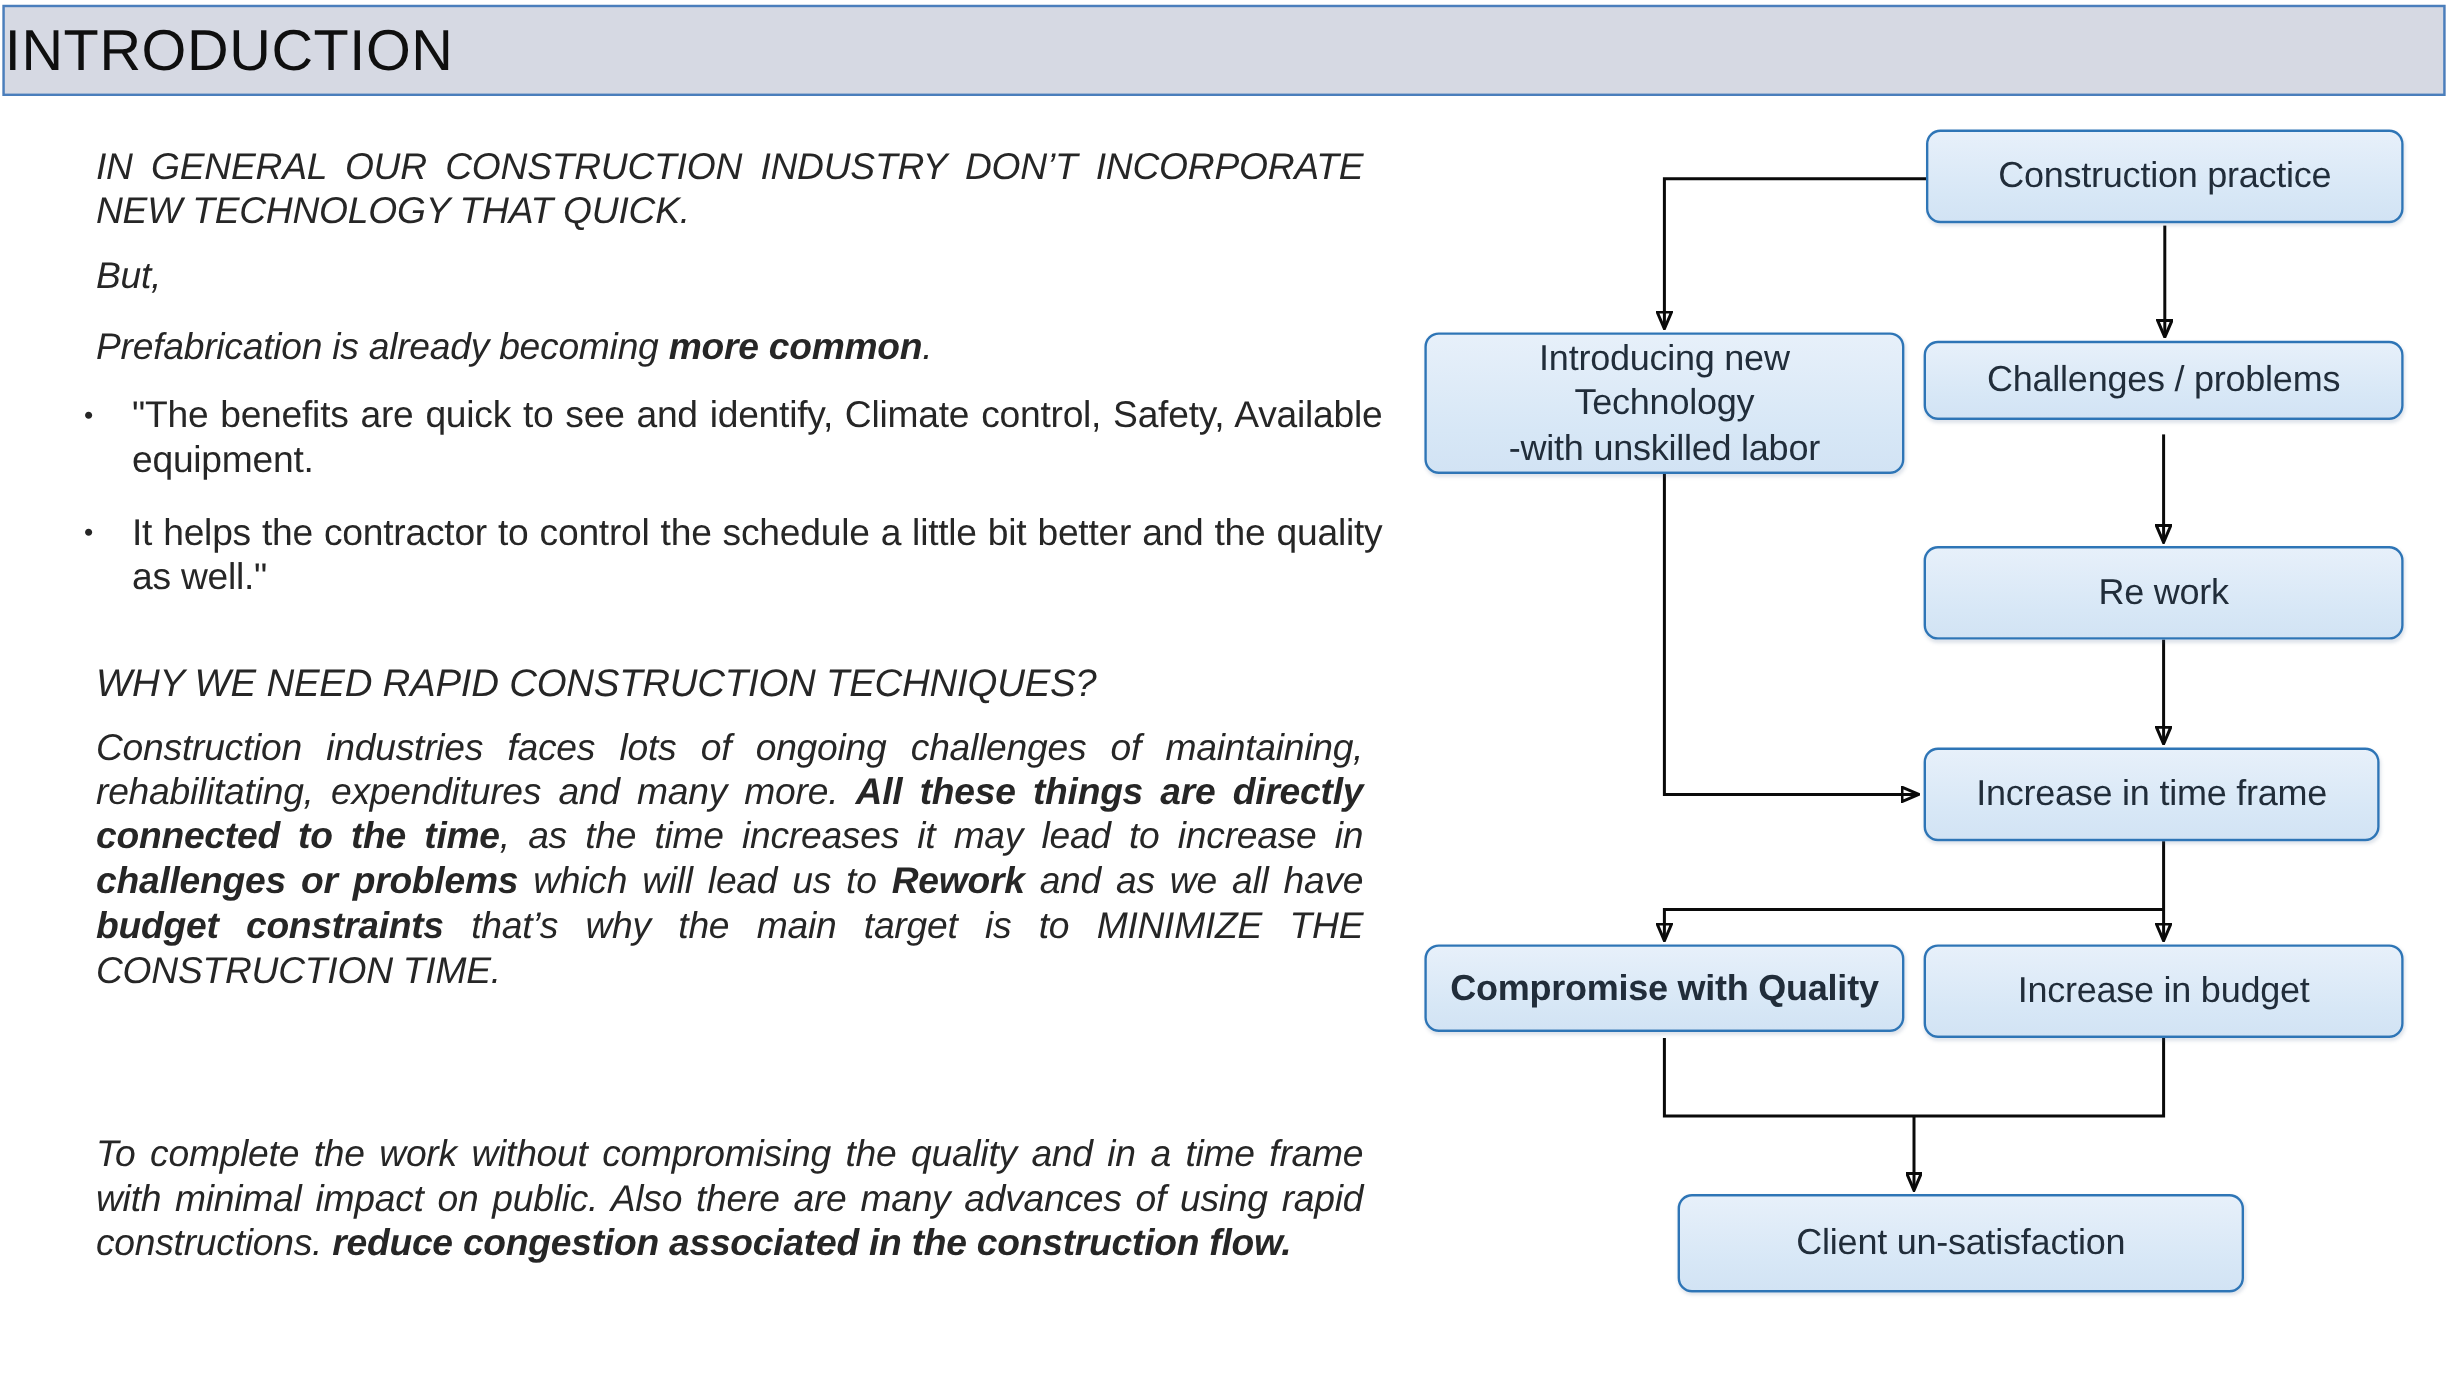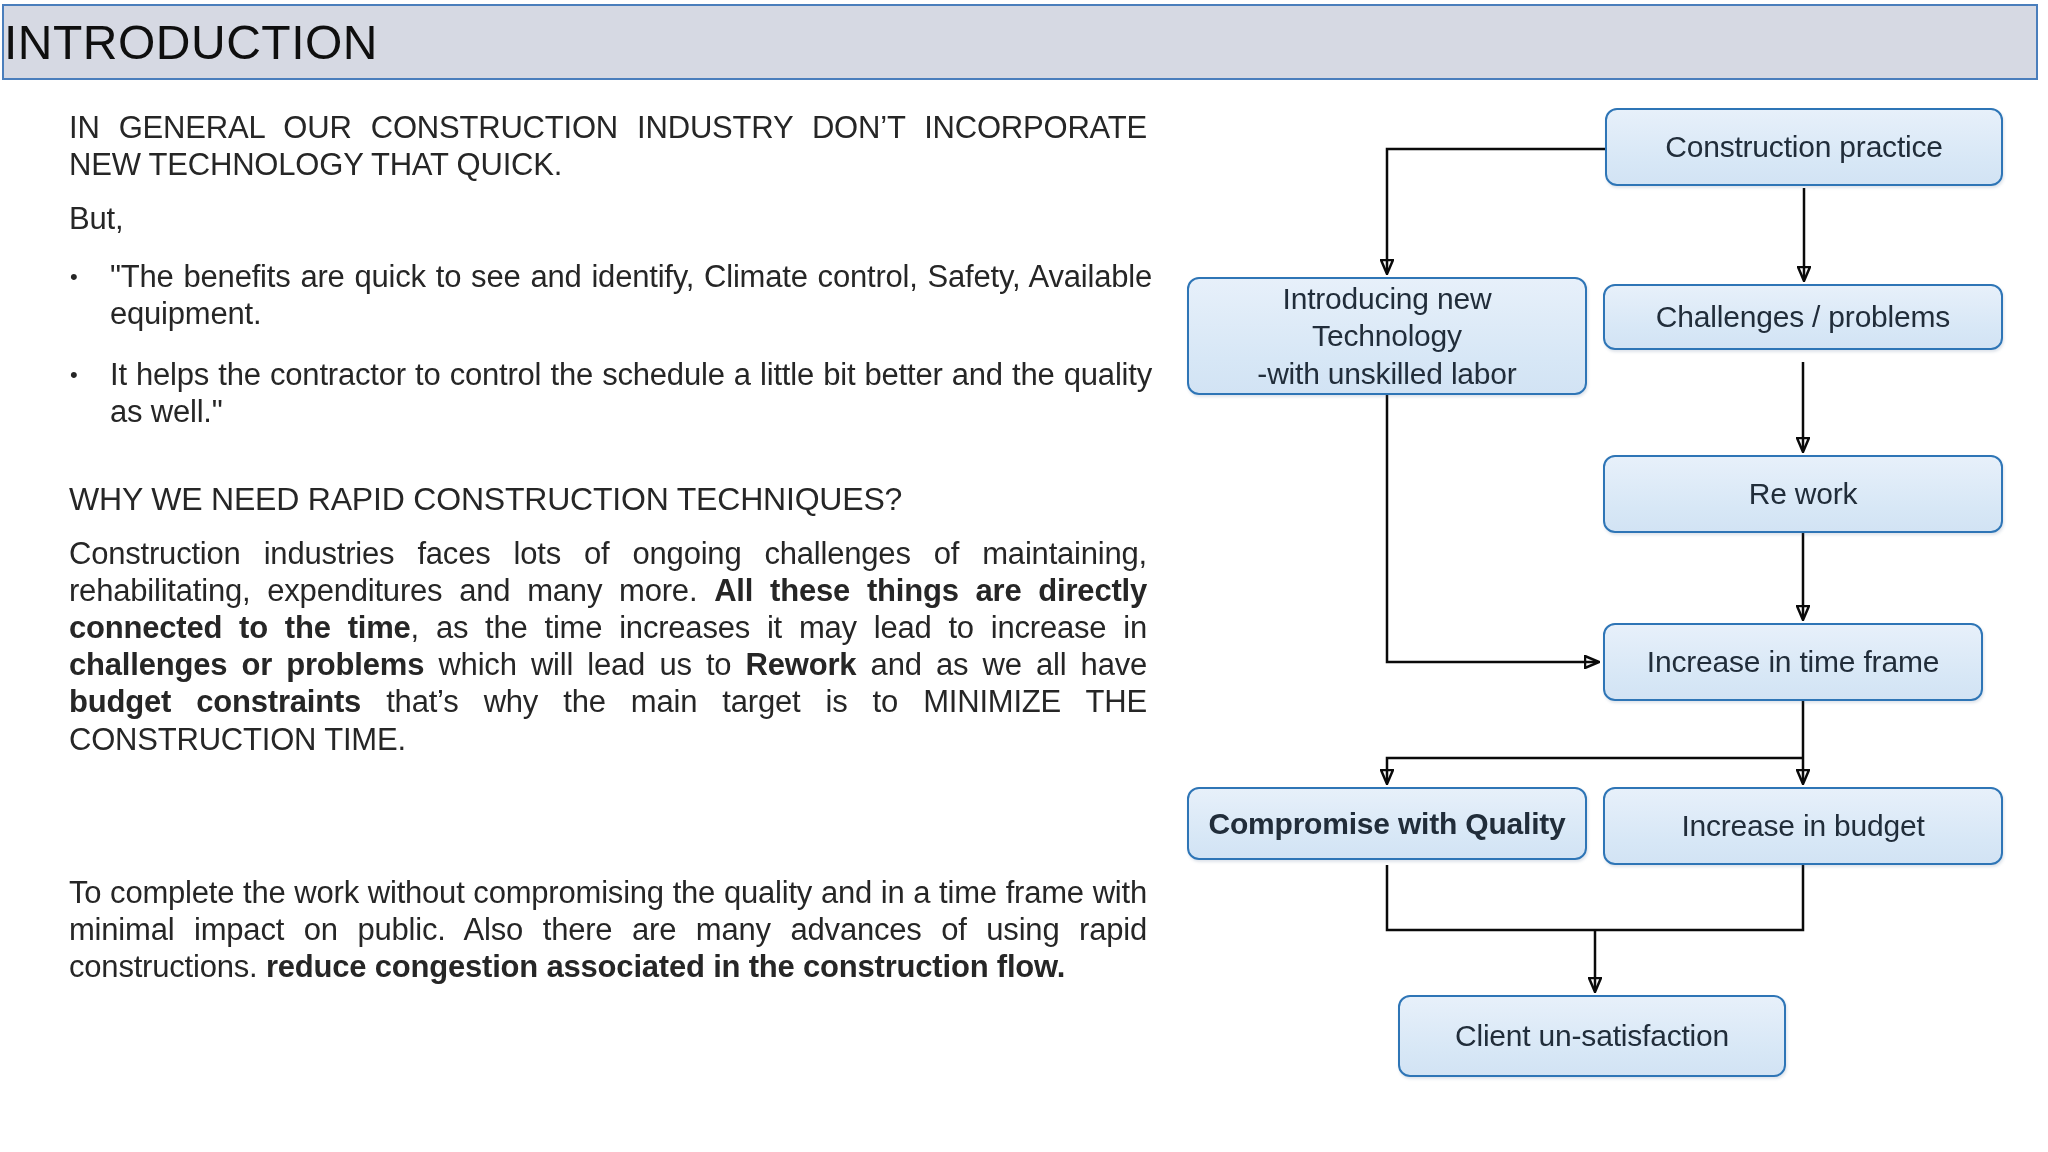--- a/index.html
+++ b/index.html
@@ -41,23 +41,24 @@
   .text-col {
     position: absolute;
     left: 64px;
     top: 104px;
     width: 1088px;
     font-size: 31px;
     line-height: 1.2;
     letter-spacing: -0.2px;
   }
   .text-col p {
-    margin: 5px;
+    margin: 16px;
     text-align: justify;
     text-align-last: left;
+    font-style: italic;
   }
   .p-opening { }
   .p-but { margin-top: 17px !important; text-align: left !important; }
   .p-prefab { margin-top: 21px !important; text-align: left !important; }
   .bullets { margin-top: 20px; }
   .bullet-row { display: flex; margin-bottom: 24px; }
   .bullet-row:last-child { margin-bottom: 0; }
   .bullet-marker {
     width: 40px;
     flex: 0 0 40px;
@@ -118,20 +119,21 @@
   <div class="title-bar">
     <span class="title-text">INTRODUCTION</span>
   </div>
 
   <div class="text-col">
 
     <p class="p-opening">IN GENERAL OUR CONSTRUCTION INDUSTRY DON’T INCORPORATE NEW TECHNOLOGY THAT QUICK.</p>
 
     <p class="p-but">But,</p>
 
+    <p class="p-prefab"><span>Prefabrication is already becoming </span><span class="b">more common</span><span>.</span></p>
 
     <div class="bullets">
       <div class="bullet-row">
         <span class="bullet-marker">•</span>
         <span class="bullet-text">"The benefits are quick to see and identify, Climate control, Safety, Available equipment.</span>
       </div>
       <div class="bullet-row">
         <span class="bullet-marker">•</span>
         <span class="bullet-text">It helps the contractor to control the schedule a little bit better and the quality as well."</span>
       </div>
@@ -180,15 +182,15 @@
   <div class="fc-node" style="left:1603px; top:284px; width:400px; height:66px;">Challenges / problems</div>
 
   <div class="fc-node" style="left:1603px; top:455px; width:400px; height:78px;">Re work</div>
 
   <div class="fc-node" style="left:1603px; top:623px; width:380px; height:78px;">Increase in time frame</div>
 
   <div class="fc-node" style="left:1187px; top:787px; width:400px; height:73px;font-weight:bold;">Compromise with Quality</div>
 
   <div class="fc-node" style="left:1603px; top:787px; width:400px; height:78px;">Increase in budget</div>
 
-  <div class="fc-node" style="left:1398px; top:995px; width:388px; height:82px;">Client un-satisfaction</div>
+  <div class="fc-node" style="left:1398px; top:995px; width:472px; height:82px;">Client un-satisfaction</div>
 
 </div>
 
 </body></html>

